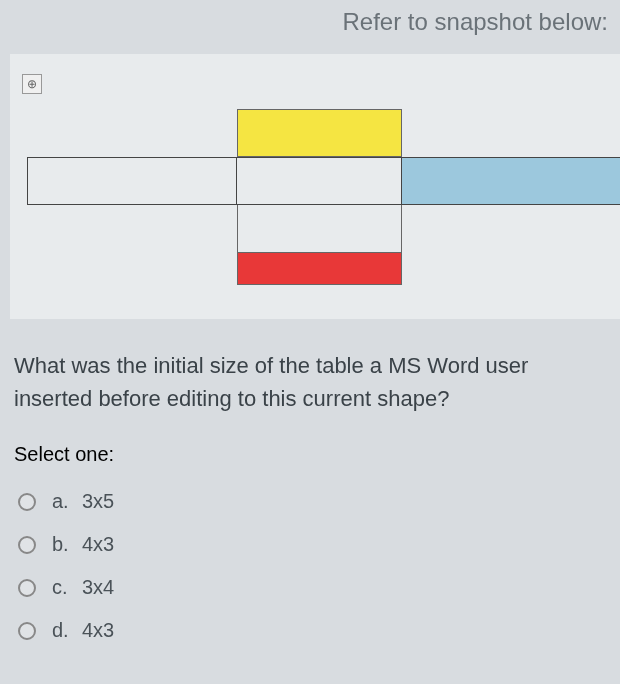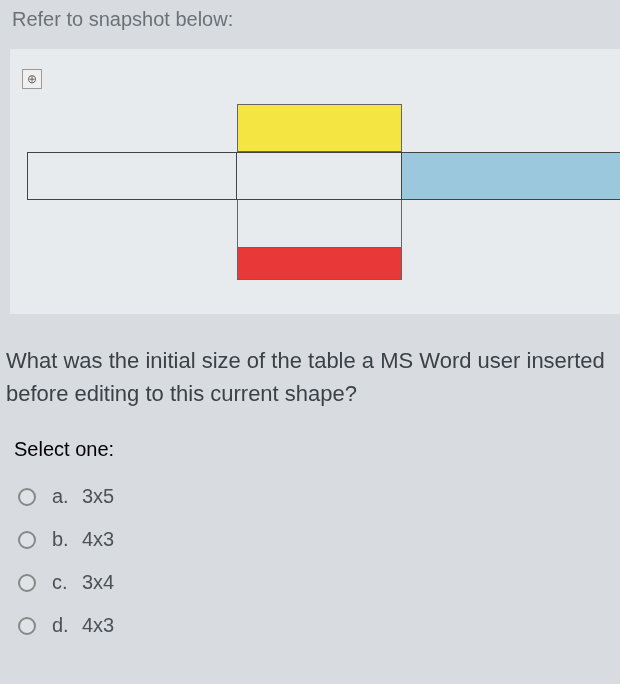--- a/index.html
+++ b/index.html
@@ -11,23 +11,24 @@
       width: 620px;
       height: 684px;
       background: #d8dce0;
       font-family: Arial, sans-serif;
       color: #4a5358;
       overflow: hidden;
       position: relative;
     }
     .header-text {
       padding: 8px 12px;
-      font-size: 20px;
+      font-size: 24px;
       color: #6a7278;
       filter: blur(0.5px);
+      text-align: right;
     }
     .snapshot-area {
       background: #e8ebed;
       margin: 10px 0 10px 10px;
       padding: 20px 0 30px 12px;
       position: relative;
     }
     .anchor-icon {
       width: 20px;
       height: 20px;
@@ -94,21 +95,21 @@
       position: absolute;
       left: 215px;
       top: 144px;
       width: 165px;
       height: 32px;
       background: #e83838;
       border: 1px solid #666;
       border-top: none;
     }
     .question-text {
-      padding: 20px 14px 10px 6px;
+      padding: 20px 14px 10px 14px;
       font-size: 22px;
       line-height: 1.5;
       color: #3a4248;
       filter: blur(0.3px);
     }
     .select-prompt {
       padding: 18px 14px 8px 14px;
       font-size: 20px;
       color: #000000;
     }

